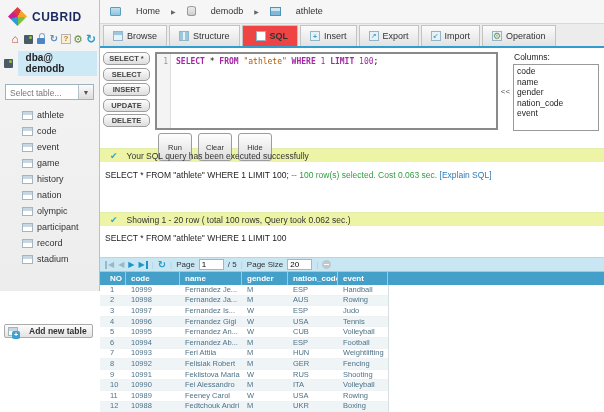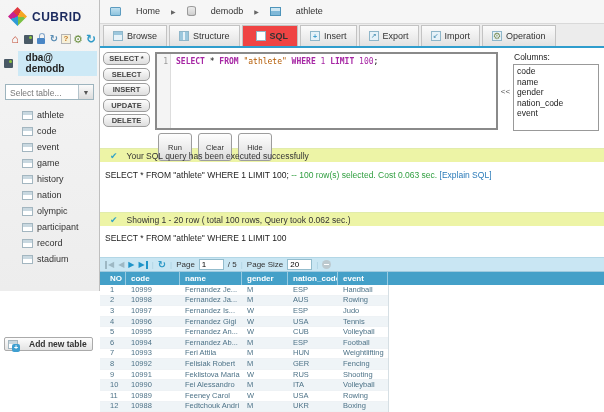--- a/index.html
+++ b/index.html
@@ -26,21 +26,21 @@
   .i-gear::before { content:"⚙"; color:#6b8f3f; font-size:11px; }
   .i-reload::before { content:"↻"; color:#2f9ac7; font-weight:bold; font-size:12px; }
   .connection { display:flex; align-items:center; gap:3px; margin:3px 2px 0 3px; }
   .conn-label { background:#cde9f6; padding:1px 5px 2px 8px; font-size:10px; font-weight:bold; color:#222; }
   .select-box { display:flex; margin:8px 5px 0 5px; height:16px; border:1px solid #9db4be; background:#fff; }
   .select-label { flex:1; font-size:8.5px; color:#777; padding:3px 0 0 4px; overflow:hidden; white-space:nowrap; }
   .select-arrow { width:15px; background:linear-gradient(#fbfbfb,#dcdcdc); border-left:1px solid #b5c4cc; display:flex; align-items:center; justify-content:center; font-size:7px; color:#555; }
   .tables { list-style:none; margin-top:7px; }
   .tables li { display:flex; align-items:center; gap:4px; padding:2px 0 2px 22px; font-size:9px; color:#333; height:16px; }
   .tbl-icon { width:11px; height:9px; border:1px solid #a3b6c0; background:linear-gradient(#c9d8e0,#c9d8e0) top/100% 3px no-repeat,#fff; flex:none; }
-  .add-table { position:absolute; top:337px; left:4px; display:flex; align-items:center; gap:11px; border:1px solid #aaa; border-radius:2px; background:linear-gradient(#fdfdfd,#e3e3e3); padding:1px 5px 1px 3px; font-size:8.5px; font-weight:bold; color:#333; cursor:pointer; }
+  .add-table { position:absolute; top:324px; left:4px; display:flex; align-items:center; gap:11px; border:1px solid #aaa; border-radius:2px; background:linear-gradient(#fdfdfd,#e3e3e3); padding:1px 5px 1px 3px; font-size:8.5px; font-weight:bold; color:#333; cursor:pointer; }
   .add-icon { width:10px; height:9px; border:1px solid #a3b6c0; background:linear-gradient(#c9d8e0,#c9d8e0) top/100% 3px no-repeat,#fff; position:relative; }
   .add-icon::after { content:"+"; position:absolute; right:-3px; bottom:-4px; width:8px; height:8px; background:#3f9fd0; color:#fff; font-size:7px; line-height:8px; text-align:center; border-radius:2px; }
 
   
   .main { flex:1; display:flex; flex-direction:column; min-width:0; }
   .breadcrumb { height:25px; background:#f6f6f6; border-bottom:1px solid #d9d9d9; display:flex; align-items:center; padding-left:10px; font-size:9px; color:#333; }
   .crumb { display:flex; align-items:center; gap:15px; }
   .crumb-sep { margin:0 11px; font-size:6px; color:#666; }
   .bi-home { width:11px; height:9px; border:1px solid #5d9cc0; background:linear-gradient(#bfe0f0,#8fc4de); border-radius:1px; }
   .bi-db { width:9px; height:10px; border:1px solid #9a9a9a; background:linear-gradient(#ececec,#cfcfcf); border-radius:4px/2px; }

